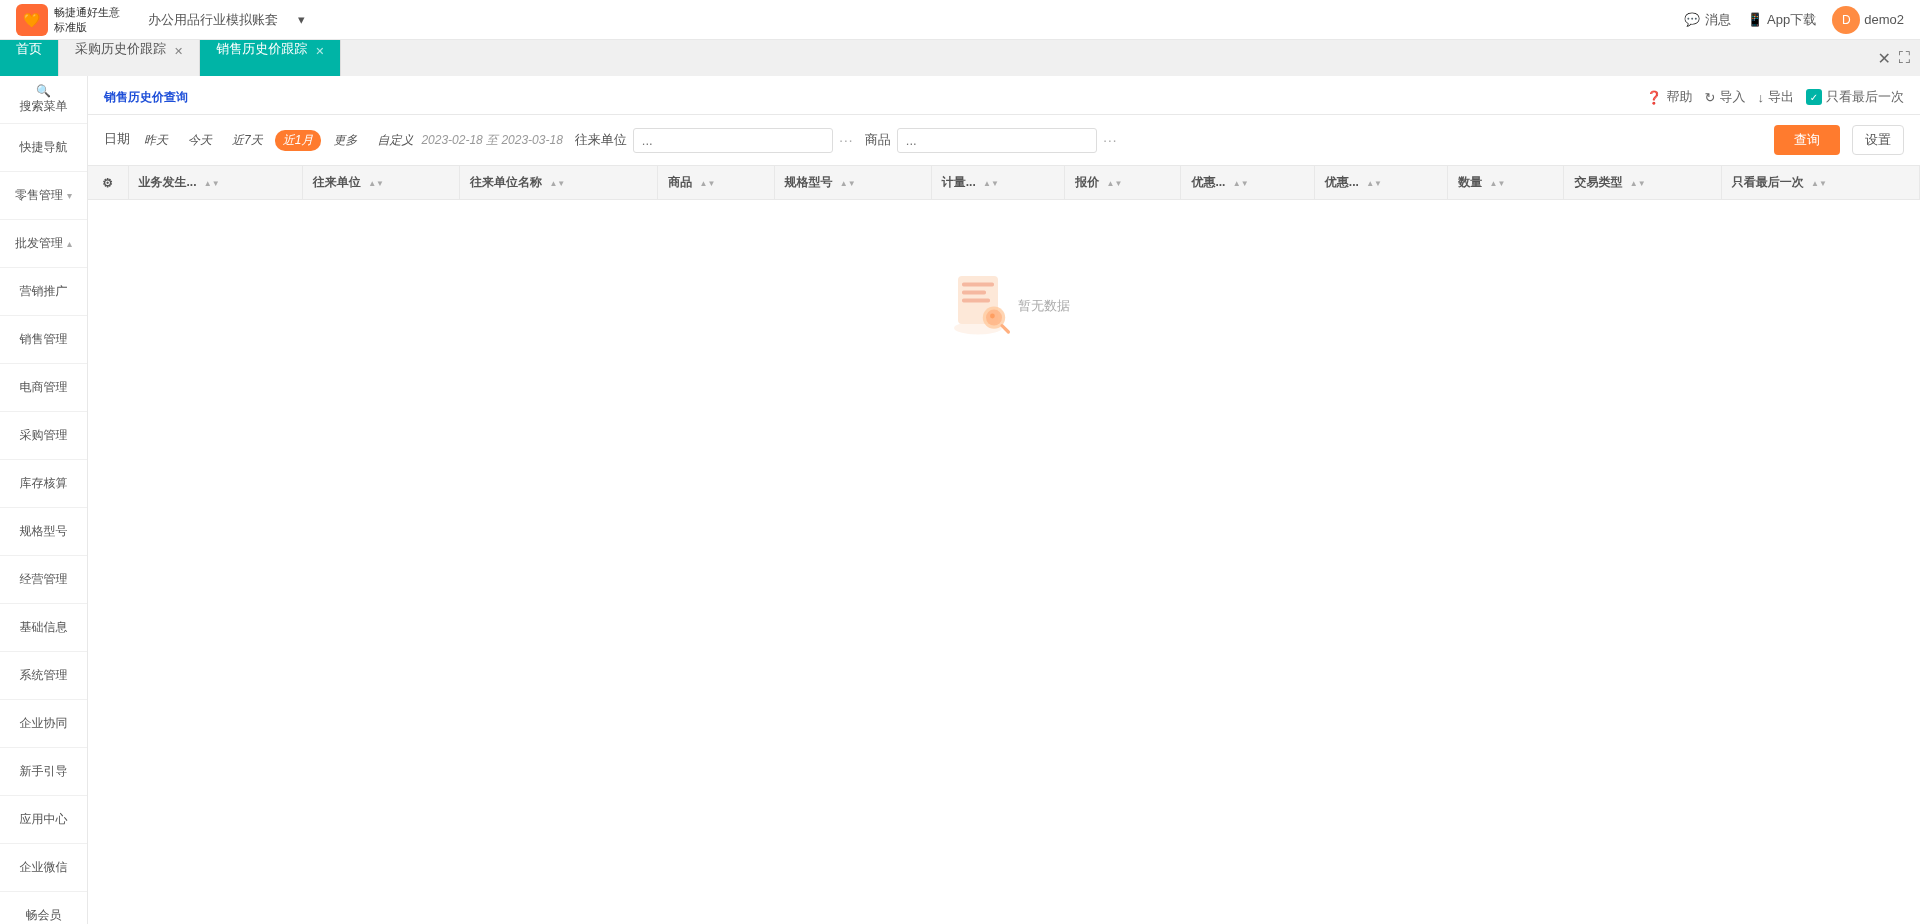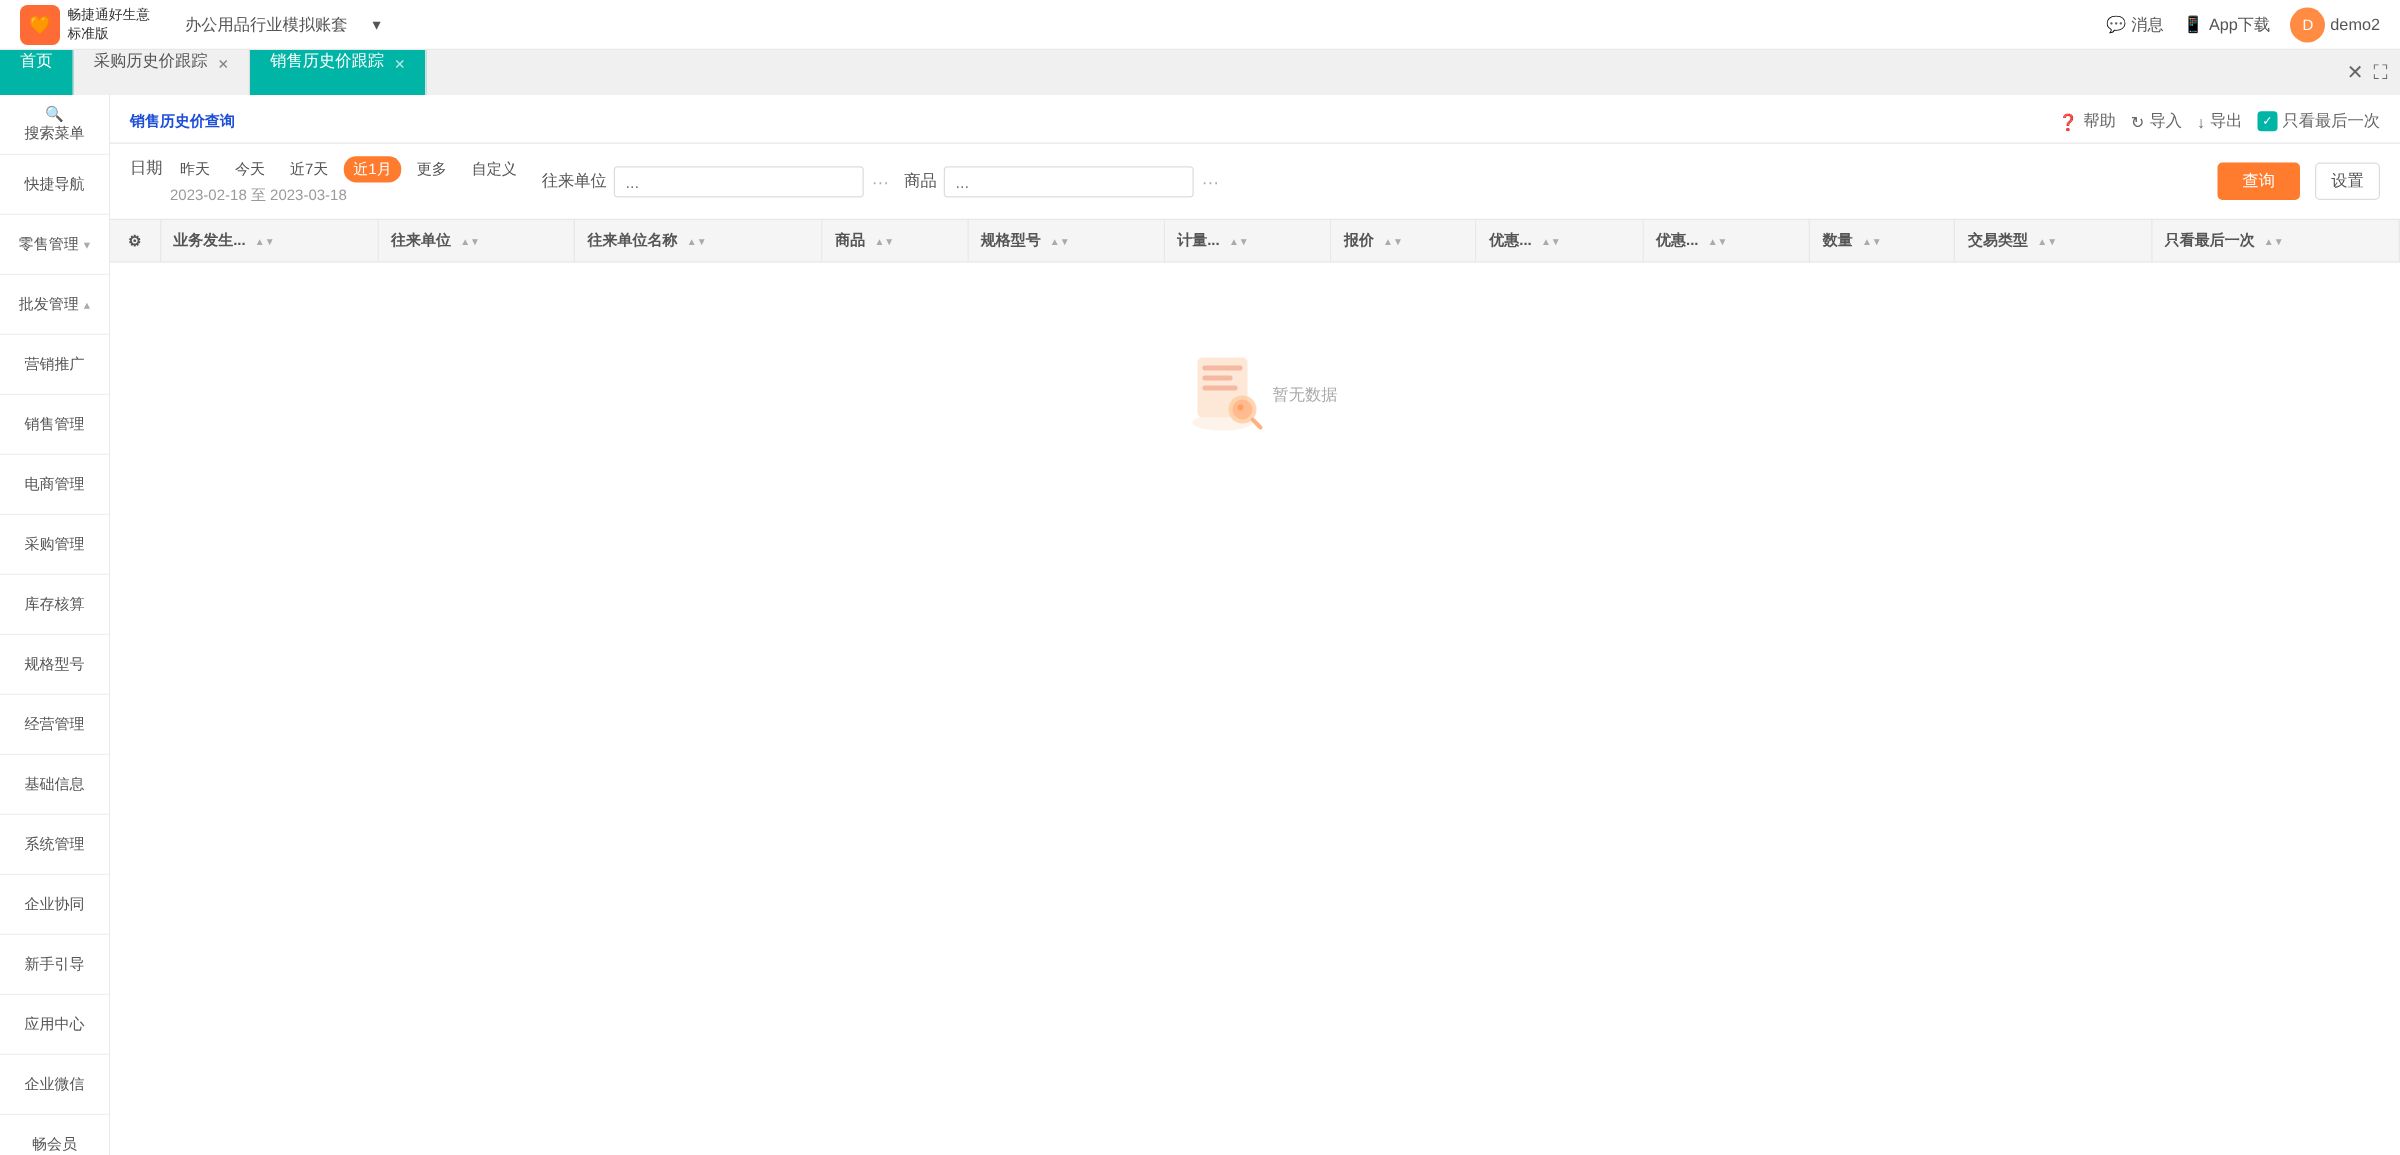--- a/index.html
+++ b/index.html
@@ -289,21 +289,21 @@
         <span style="display:flex;align-items:center;gap:4px;">
           <span class="checkbox-active">✓</span>
           <span>只看最后一次</span>
         </span>
       </div>
     </div>
 
     <div class="filter-bar">
       <div class="filter-group">
         <span class="filter-label">日期</span>
-        <div style="display:flex;flex-direction:column;">
+        <div style="display:flex;flex-direction:row;font-style:italic;">
           <div class="date-options">
             <span class="date-btn">昨天</span>
             <span class="date-btn">今天</span>
             <span class="date-btn">近7天</span>
             <span class="date-btn active">近1月</span>
             <span class="date-btn">更多</span>
             <span class="date-btn">自定义</span>
           </div>
           <span class="date-range">2023-02-18 至 2023-03-18</span>
         </div>

